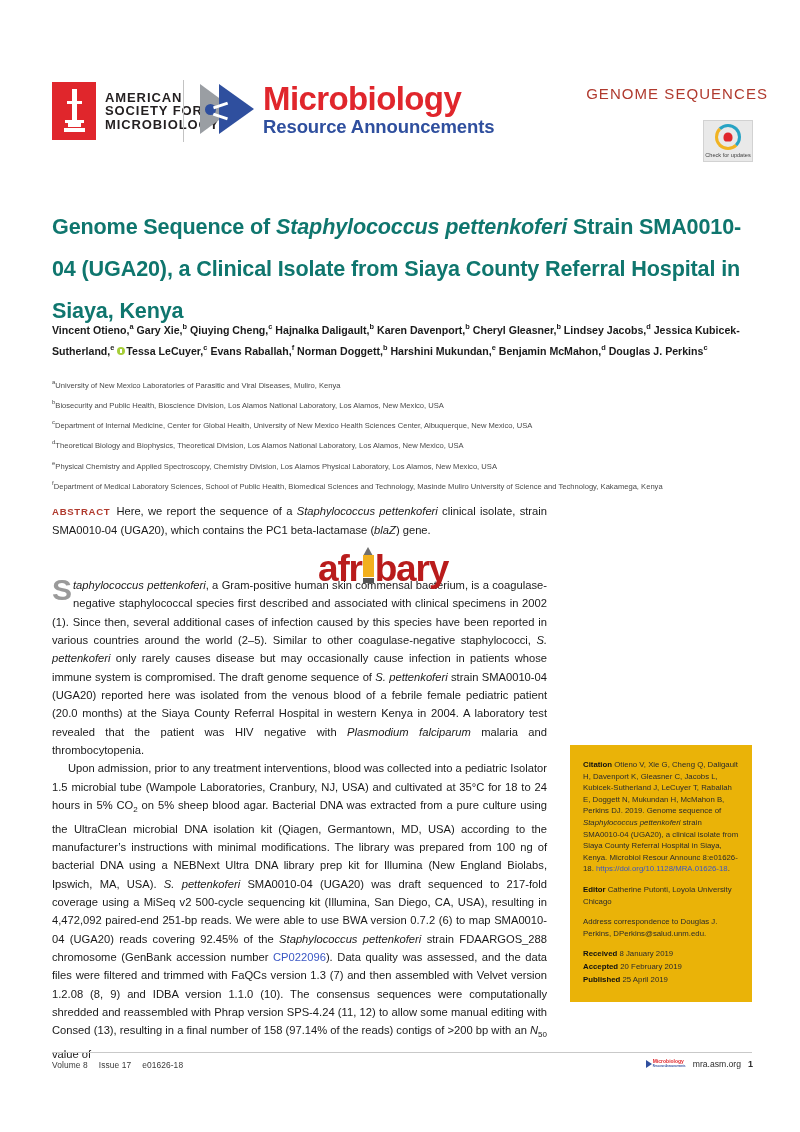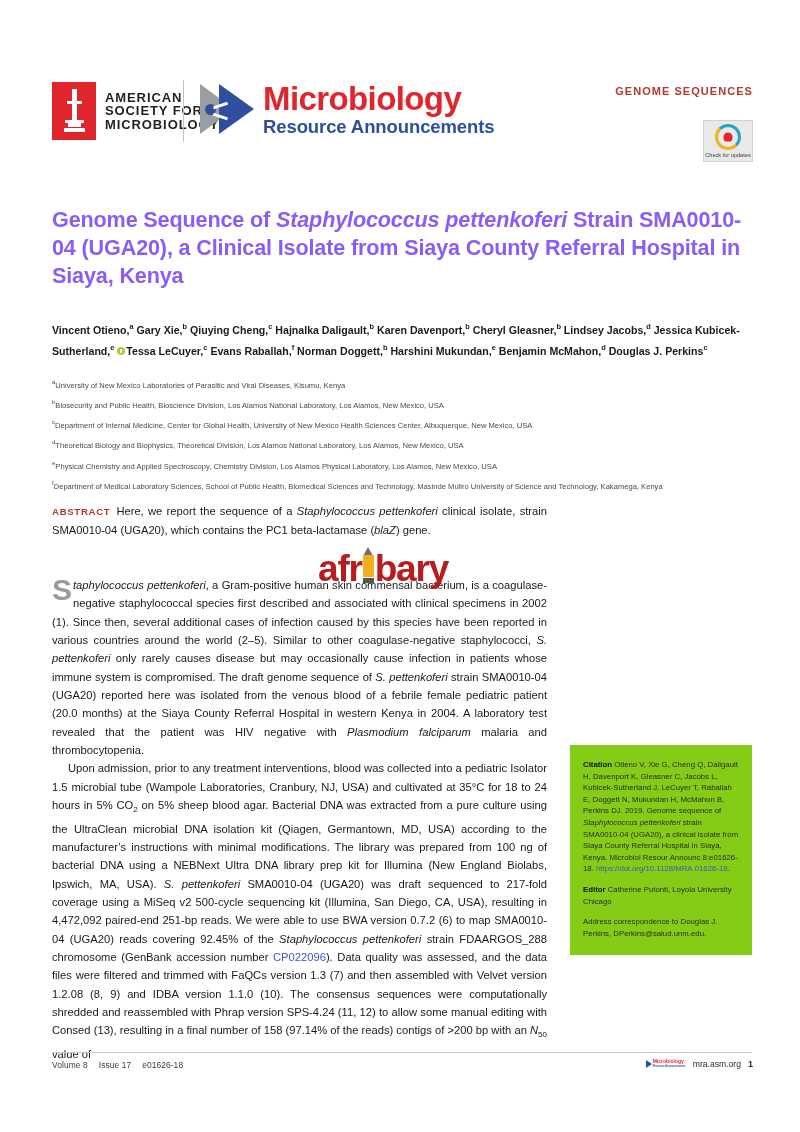--- a/index.html
+++ b/index.html
@@ -132,24 +132,24 @@
   .mra-title .sub {
     font-size: 18.5px;
     font-weight: bold;
     color: #2f4f9e;
     letter-spacing: -0.1px;
     display: block;
     margin-top: 3px;
   }
   .section-tag {
     position: absolute;
-    right: 47px;
+    right: 32px;
     top: 85px;
-    font-size: 11px;
-    font-weight: bold;
+    font-size: 15px;
+    font-weight: normal;
     letter-spacing: 1.05px;
     color: #b03a2e;
   }
   .crossmark {
     position: absolute;
     right: 47px;
     top: 120px;
     width: 50px;
     height: 42px;
     background: #e9e9e9;
@@ -187,22 +187,22 @@
   }
 
   
   .paper-title {
     position: absolute;
     left: 52px;
     top: 206px;
     width: 700px;
     font-size: 21.6px;
     font-weight: bold;
-    line-height: 28px;
-    color: #8b5cf6;
+    line-height: 42px;
+    color: #0f766e;
     letter-spacing: -0.15px;
   }
   .paper-title i { font-style: italic; }
 
   
   .authors {
     position: absolute;
     left: 52px;
     top: 304px;
     width: 704px;
@@ -288,21 +288,21 @@
   }
   .link { color: #3a57c4; }
   sub { font-size: 8px; }
 
   
   .sidebar {
     position: absolute;
     left: 570px;
     top: 745px;
     width: 182px;
-    background: #84cc16;
+    background: #eab308;
     padding: 14px 13px 16px 13px;
     box-sizing: border-box;
     font-size: 7.8px;
     line-height: 11.6px;
     color: #2b2b2b;
   }
   .sidebar b { font-weight: bold; color: #111; }
   .sidebar i { font-style: italic; }
   .sidebar .blk { margin-bottom: 9px; }
   .sidebar .blk:last-child { margin-bottom: 0; }
@@ -453,21 +453,21 @@
   <div class="crossmark">
     <div class="ring"></div>
     <div class="cm-txt">Check for updates</div>
   </div>
 
   <div class="paper-title">Genome Sequence of <i>Staphylococcus pettenkoferi</i> Strain SMA0010-04 (UGA20), a Clinical Isolate from Siaya County Referral Hospital in Siaya, Kenya</div>
 
   <div class="authors">Vincent Otieno,<sup>a</sup> Gary Xie,<sup>b</sup> Qiuying Cheng,<sup>c</sup> Hajnalka Daligault,<sup>b</sup> Karen Davenport,<sup>b</sup> Cheryl Gleasner,<sup>b</sup> Lindsey Jacobs,<sup>d</sup> Jessica Kubicek-Sutherland,<sup>e</sup> <span class="orcid"></span>Tessa LeCuyer,<sup>c</sup> Evans Raballah,<sup>f</sup> Norman Doggett,<sup>b</sup> Harshini Mukundan,<sup>e</sup> Benjamin McMahon,<sup>d</sup> Douglas J. Perkins<sup>c</sup></div>
 
   <div class="affils">
-    <div><sup>a</sup><span>University of New Mexico Laboratories of Parasitic and Viral Diseases, Kisumu, Kenya</span></div>
+    <div><sup>a</sup><span>University of New Mexico Laboratories of Parasitic and Viral Diseases, Muliro, Kenya</span></div>
     <div><sup>b</sup><span>Biosecurity and Public Health, Bioscience Division, Los Alamos National Laboratory, Los Alamos, New Mexico, USA</span></div>
     <div><sup>c</sup><span>Department of Internal Medicine, Center for Global Health, University of New Mexico Health Sciences Center, Albuquerque, New Mexico, USA</span></div>
     <div><sup>d</sup><span>Theoretical Biology and Biophysics, Theoretical Division, Los Alamos National Laboratory, Los Alamos, New Mexico, USA</span></div>
     <div><sup>e</sup><span>Physical Chemistry and Applied Spectroscopy, Chemistry Division, Los Alamos Physical Laboratory, Los Alamos, New Mexico, USA</span></div>
     <div><sup>f</sup><span>Department of Medical Laboratory Sciences, School of Public Health, Biomedical Sciences and Technology, Masinde Muliro University of Science and Technology, Kakamega, Kenya</span></div>
   </div>
 
   <div class="abstract">
     <span class="lbl">ABSTRACT</span><span>Here, we report the sequence of a <i>Staphylococcus pettenkoferi</i> clinical isolate, strain SMA0010-04 (UGA20), which contains the PC1 beta-lactamase (<i>blaZ</i>) gene.</span>
   </div>
@@ -490,20 +490,25 @@
   <div class="sidebar">
     <div class="blk">
       <b>Citation</b>
       <span>Otieno V, Xie G, Cheng Q, Daligault H, Davenport K, Gleasner C, Jacobs L, Kubicek-Sutherland J, LeCuyer T, Raballah E, Doggett N, Mukundan H, McMahon B, Perkins DJ. 2019. Genome sequence of <i>Staphylococcus pettenkoferi</i> strain SMA0010-04 (UGA20), a clinical isolate from Siaya County Referral Hospital in Siaya, Kenya. Microbiol Resour Announc 8:e01626-18. <span class="link">https://doi.org/10.1128/MRA.01626-18</span>.</span>
     </div>
     <div class="blk">
       <b>Editor</b>
       <span>Catherine Putonti, Loyola University Chicago</span>
     </div>
     <div class="blk">Address correspondence to Douglas J. Perkins, DPerkins@salud.unm.edu.</div>
+    <div class="blk">
+      <div class="datline"><b>Received</b> <span>8 January 2019</span></div>
+      <div class="datline"><b>Accepted</b> <span>20 February 2019</span></div>
+      <div class="datline"><b>Published</b> <span>25 April 2019</span></div>
+    </div>
   </div>
 
   <div class="rule"></div>
   <div class="footer-left">
     <span>Volume 8</span><span>Issue 17</span><span>e01626-18</span>
   </div>
   <div class="footer-right">
     <span class="mini-logo">
       <span class="mt"></span>
       <span class="mw">Microbiology<span class="mw2">Resource Announcements</span></span>

